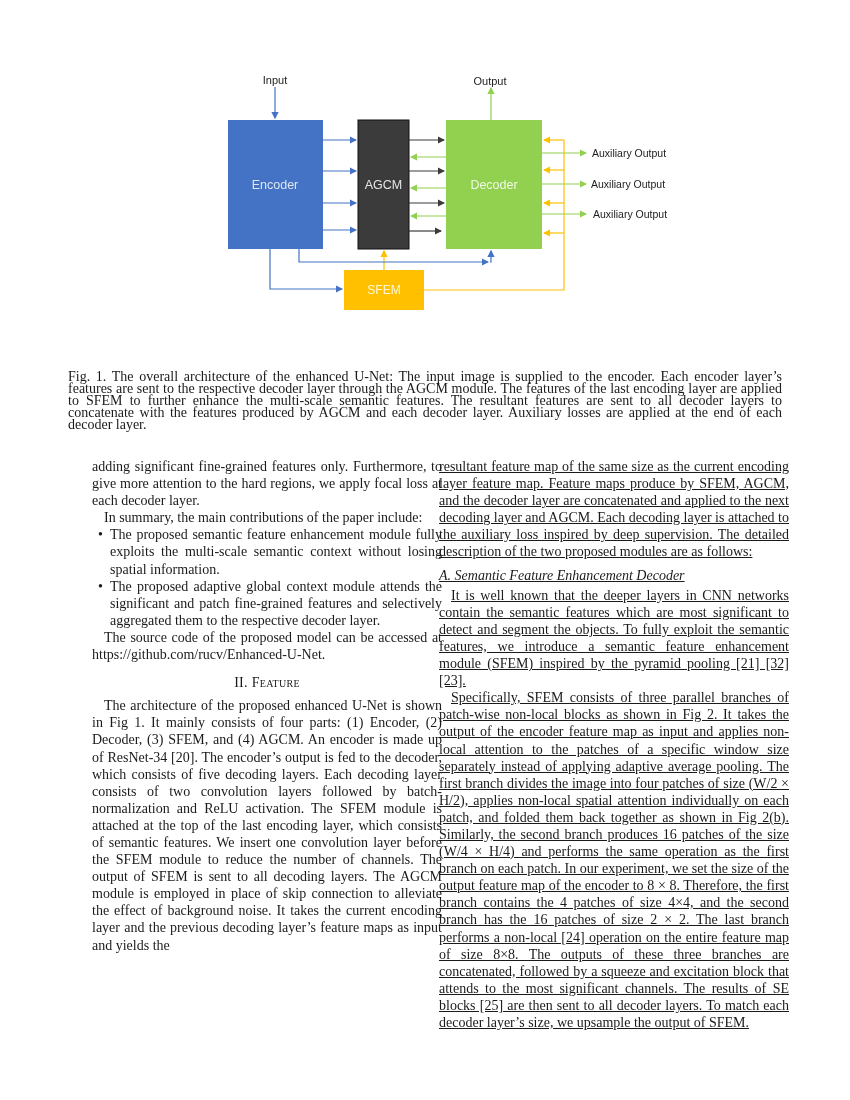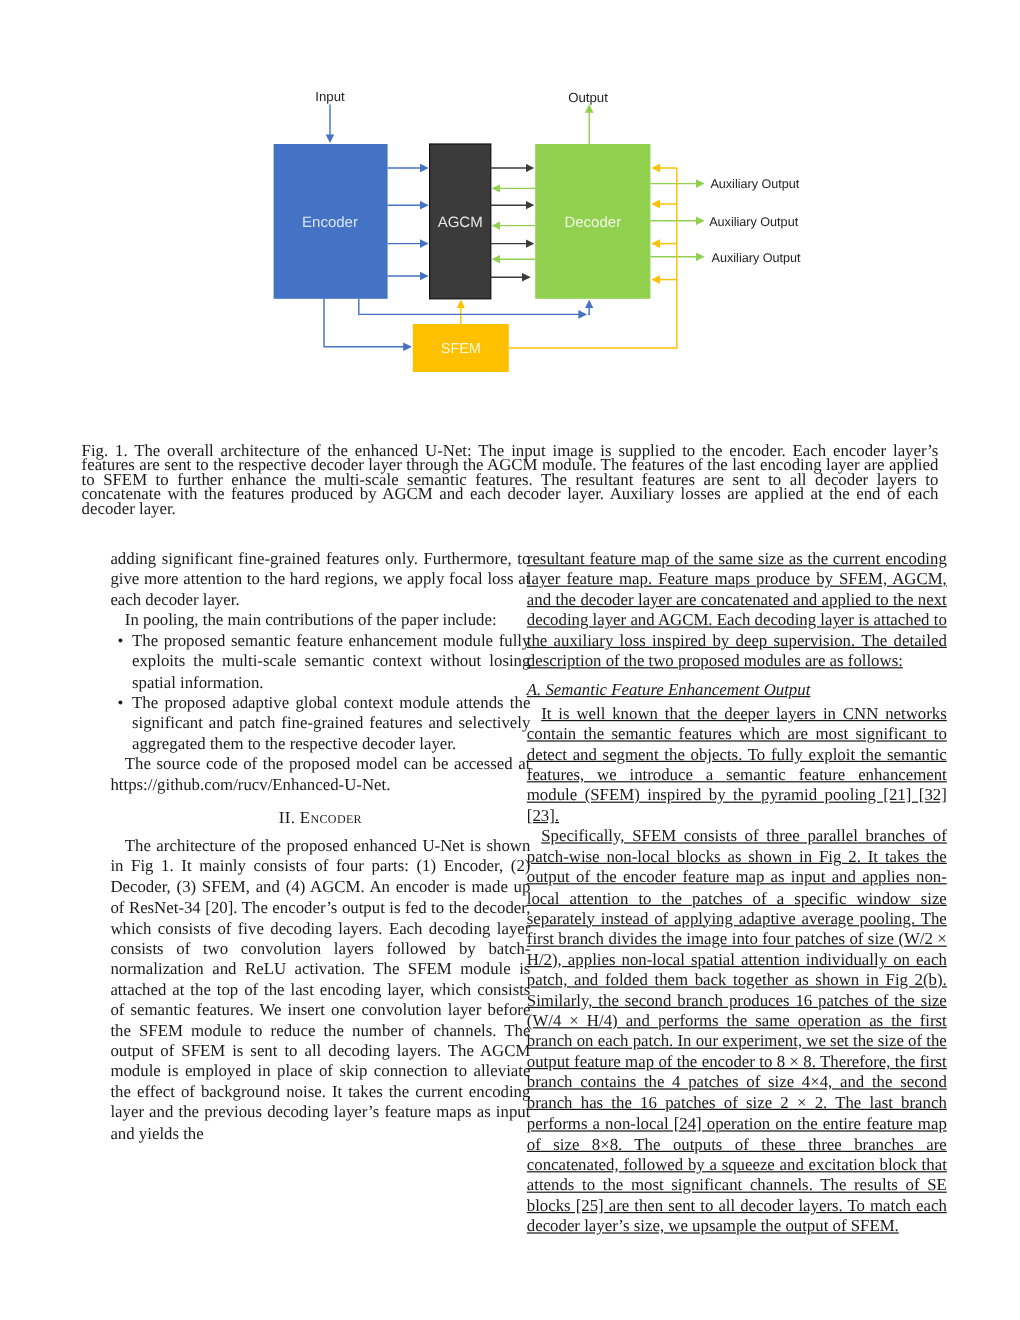--- a/index.html
+++ b/index.html
@@ -112,30 +112,30 @@
 
       <polyline points="299,249 299,262 488,262" stroke="#4472c4" stroke-width="1.2" fill="none" marker-end="url(#ab)"></polyline>
       <polyline points="490,262 491,262 491,251" stroke="#4472c4" stroke-width="1.2" fill="none" marker-end="url(#ab)"></polyline>
     </svg>
   </div>
 
   <div class="caption">Fig. 1.  The overall architecture of the enhanced U-Net: The input image is supplied to the encoder. Each encoder layer’s features are sent to the respective decoder layer through the AGCM module. The features of the last encoding layer are applied to SFEM to further enhance the multi-scale semantic features. The resultant features are sent to all decoder layers to concatenate with the features produced by AGCM and each decoder layer. Auxiliary losses are applied at the end of each decoder layer.</div>
 
   <div class="col col-left">
     <p>adding significant fine-grained features only. Furthermore, to give more attention to the hard regions, we apply focal loss at each decoder layer.</p>
-    <p class="indent">In pooling, the main contributions of the paper include:</p>
+    <p class="indent">In summary, the main contributions of the paper include:</p>
     <ul class="bullets">
       <li>The proposed semantic feature enhancement module fully exploits the multi-scale semantic context without losing spatial information.</li>
       <li>The proposed adaptive global context module attends the significant and patch fine-grained features and selectively aggregated them to the respective decoder layer.</li>
     </ul>
     <p class="indent">The source code of the proposed model can be accessed at https://github.com/rucv/Enhanced-U-Net.</p>
-    <p class="section-head">II. Encoder</p>
+    <p class="section-head">II. Feature</p>
     <p class="indent">The architecture of the proposed enhanced U-Net is shown in Fig 1. It mainly consists of four parts: (1) Encoder, (2) Decoder, (3) SFEM, and (4) AGCM. An encoder is made up of ResNet-34 [20]. The encoder’s output is fed to the decoder, which consists of five decoding layers. Each decoding layer consists of two convolution layers followed by batch-normalization and ReLU activation. The SFEM module is attached at the top of the last encoding layer, which consists of semantic features. We insert one convolution layer before the SFEM module to reduce the number of channels. The output of SFEM is sent to all decoding layers. The AGCM module is employed in place of skip connection to alleviate the effect of background noise. It takes the current encoding layer and the previous decoding layer’s feature maps as input and yields the</p>
   </div>
 
   <div class="col col-right">
     <p>resultant feature map of the same size as the current encoding layer feature map. Feature maps produce by SFEM, AGCM, and the decoder layer are concatenated and applied to the next decoding layer and AGCM. Each decoding layer is attached to the auxiliary loss inspired by deep supervision. The detailed description of the two proposed modules are as follows:</p>
-    <p class="subsection-head">A. Semantic Feature Enhancement Output</p>
+    <p class="subsection-head">A. Semantic Feature Enhancement Decoder</p>
     <p class="indent">It is well known that the deeper layers in CNN networks contain the semantic features which are most significant to detect and segment the objects. To fully exploit the semantic features, we introduce a semantic feature enhancement module (SFEM) inspired by the pyramid pooling [21] [32] [23].</p>
     <p class="indent">Specifically, SFEM consists of three parallel branches of patch-wise non-local blocks as shown in Fig 2. It takes the output of the encoder feature map as input and applies non-local attention to the patches of a specific window size separately instead of applying adaptive average pooling. The first branch divides the image into four patches of size (W/2 × H/2), applies non-local spatial attention individually on each patch, and folded them back together as shown in Fig 2(b). Similarly, the second branch produces 16 patches of the size (W/4 × H/4) and performs the same operation as the first branch on each patch. In our experiment, we set the size of the output feature map of the encoder to 8 × 8. Therefore, the first branch contains the 4 patches of size 4×4, and the second branch has the 16 patches of size 2 × 2. The last branch performs a non-local [24] operation on the entire feature map of size 8×8. The outputs of these three branches are concatenated, followed by a squeeze and excitation block that attends to the most significant channels. The results of SE blocks [25] are then sent to all decoder layers. To match each decoder layer’s size, we upsample the output of SFEM.</p>
   </div>
 
 </div>
 
 </body></html>

